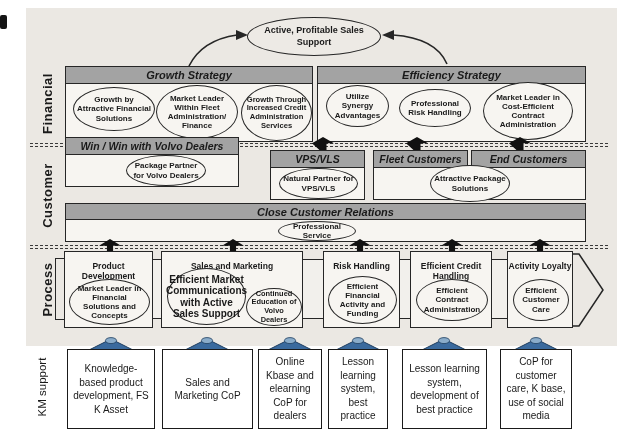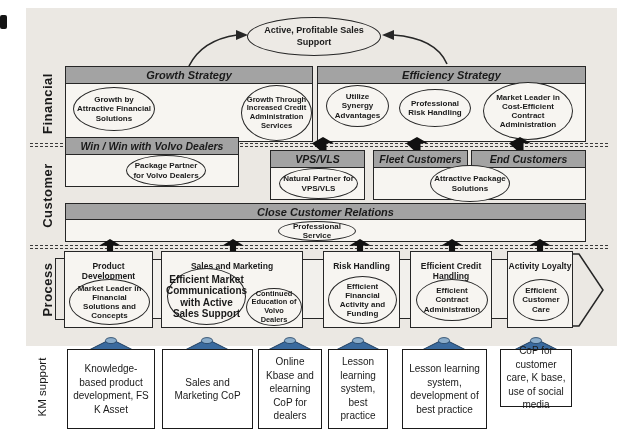--- a/index.html
+++ b/index.html
@@ -55,20 +55,21 @@
     <path d="M189,66 Q202,40 237,35" fill="none" stroke="#262626" stroke-width="1.6"></path>
     <polygon points="236,30 248,35 236,40" fill="#262626"></polygon>
     <path d="M447,64 Q436,38 393,35" fill="none" stroke="#262626" stroke-width="1.6"></path>
     <polygon points="394,30 382,35 394,40" fill="#262626"></polygon>
     <path d="M572,254 L579,254 L603,290 L579,326 L572,326" fill="none" stroke="#262626" stroke-width="1.5"></path>
   </svg>
 
   <div class="frame" style="left:65px;top:66px;width:248px;height:76px">
     <div class="hdr">Growth Strategy</div>
     <div class="ell" style="left:7px;top:20px;width:82px;height:44px">Growth by Attractive Financial Solutions</div>
+    <div class="ell" style="left:90px;top:18px;width:82px;height:54px">Market Leader Within Fleet Administration/ Finance</div>
     <div class="ell" style="left:175px;top:18px;width:71px;height:56px;font-size:7.6px">Growth Through Increased Credit Administration Services</div>
   </div>
 
   <div class="frame" style="left:317px;top:66px;width:269px;height:76px">
     <div class="hdr">Efficiency Strategy</div>
     <div class="ell" style="left:8px;top:18px;width:63px;height:42px">Utilize Synergy Advantages</div>
     <div class="ell" style="left:81px;top:22px;width:72px;height:38px">Professional Risk Handling</div>
     <div class="ell" style="left:165px;top:15px;width:90px;height:58px">Market Leader in Cost-Efficient Contract Administration</div>
   </div>
 
@@ -157,15 +158,15 @@
   <svg class="bluearrow" style="left:513px;top:337px" viewBox="0 0 46 14">
       <path d="M1,13 L23,2 L45,13 Z" fill="#3a6a9e" stroke="#1d3d5f" stroke-width="1"></path>
       <ellipse cx="23" cy="3.6" rx="5.6" ry="3" fill="#8aacca" stroke="#1d3d5f" stroke-width="0.8"></ellipse>
     </svg>
 
   <div class="kmbox" style="left:162px;top:349px;width:91px;height:80px">Sales and Marketing CoP</div>
   <div class="kmbox" style="left:67px;top:349px;width:88px;height:80px">Knowledge-based product development, FS K Asset</div>
   <div class="kmbox" style="left:258px;top:349px;width:64px;height:80px">Online Kbase and elearning CoP for dealers</div>
   <div class="kmbox" style="left:328px;top:349px;width:60px;height:80px">Lesson learning system, best practice</div>
   <div class="kmbox" style="left:402px;top:349px;width:85px;height:80px">Lesson learning system, development of best practice</div>
-  <div class="kmbox" style="left:500px;top:349px;width:72px;height:58px">CoP for customer care, K base, use of social media</div>
+  <div class="kmbox" style="left:500px;top:349px;width:72px;height:80px">CoP for customer care, K base, use of social media</div>
 
 </div>
 
 </body></html>

